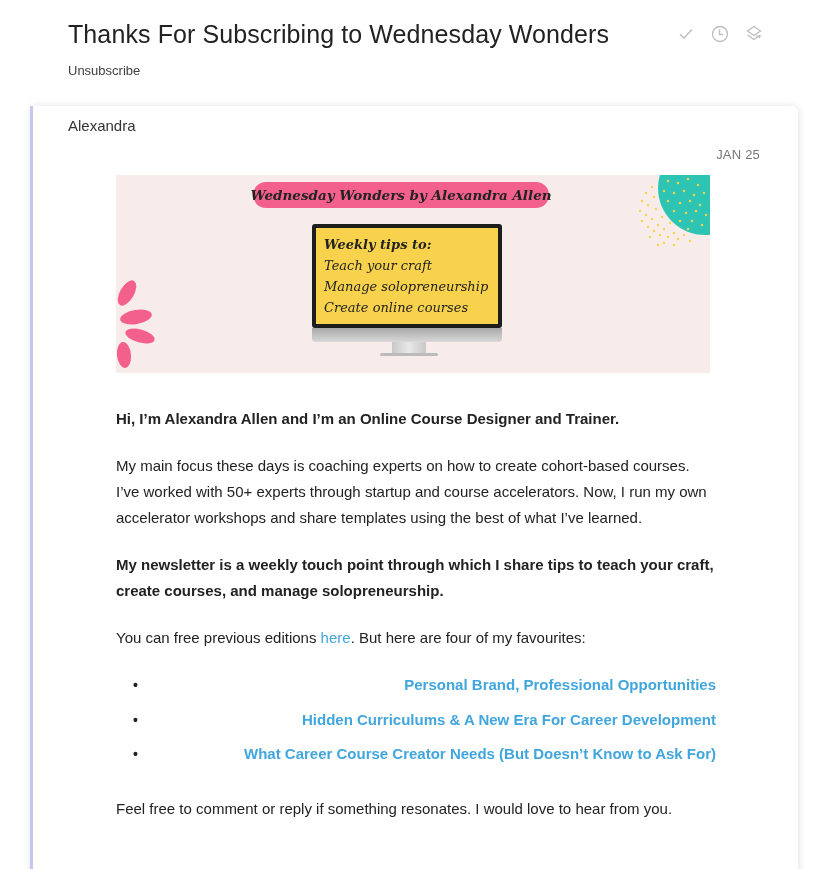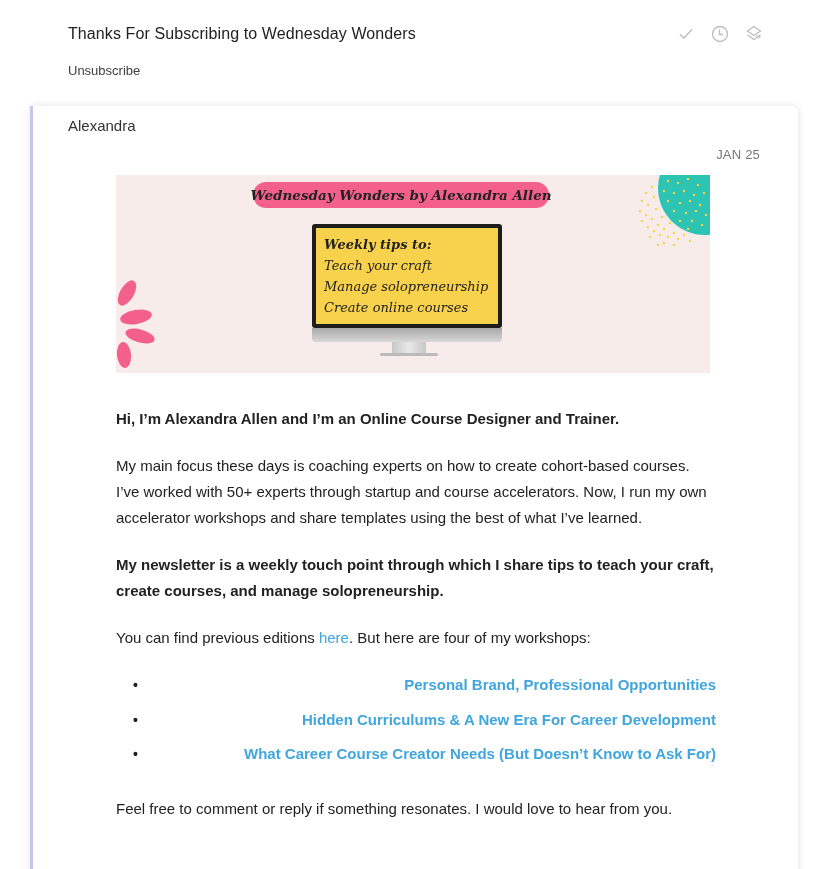--- a/index.html
+++ b/index.html
@@ -1,20 +1,20 @@
 <!DOCTYPE html>
 <html><head>
 <meta charset="utf-8">
 <style>
   * { box-sizing: border-box; margin: 0; padding: 0; }
   html, body { width: 828px; height: 869px; overflow: hidden; background: #ffffff; }
   body { font-family: "Liberation Sans", sans-serif; color: #222; position: relative; }
 
   .header { position: absolute; left: 68px; top: 18px; width: 700px; }
-  .subject { font-size: 16px; color: #222; font-weight: 400; letter-spacing: 0.1px; line-height: 32px; }
+  .subject { font-size: 25px; color: #222; font-weight: 400; letter-spacing: 0.1px; line-height: 32px; }
   .unsub { position: absolute; top: 45px; left: 0; font-size: 13px; color: #404040; cursor: pointer; }
 
   .actions { position: absolute; top: 24px; right: 64px; display: flex; gap: 14px; align-items: center; }
   .action { width: 20px; height: 20px; display: flex; align-items: center; justify-content: center; cursor: pointer; }
   .action svg { display: block; }
 
   .card {
     position: absolute; left: 30px; top: 106px; width: 768px; height: 800px;
     background: #fff;
     border-left: 3px solid #c5c8ee;
@@ -192,21 +192,21 @@
       <div class="chin"></div>
       <div class="stand"></div>
       <div class="base"></div>
     </div>
   </div>
 
   <div class="body">
     <p class="bold">Hi, I’m Alexandra Allen and I’m an Online Course Designer and Trainer.</p>
     <p>My main focus these days is coaching experts on how to create cohort-based courses. I’ve worked with 50+ experts through startup and course accelerators. Now, I run my own accelerator workshops and share templates using the best of what I’ve learned.</p>
     <p class="bold">My newsletter is a weekly touch point through which I share tips to teach your craft, create courses, and manage solopreneurship.</p>
-    <p><span>You can find previous editions </span><a class="link">here</a><span>. But here are four of my workshops:</span></p>
+    <p><span>You can free previous editions </span><a class="link">here</a><span>. But here are four of my favourites:</span></p>
     <ul class="fav">
       <li><a class="link">Personal Brand, Professional Opportunities</a></li>
       <li><a class="link">Hidden Curriculums &amp; A New Era For Career Development</a></li>
       <li><a class="link">What Career Course Creator Needs (But Doesn’t Know to Ask For)</a></li>
     </ul>
     <p>Feel free to comment or reply if something resonates. I would love to hear from you.</p>
   </div>
 </div>
 
 </body></html>

